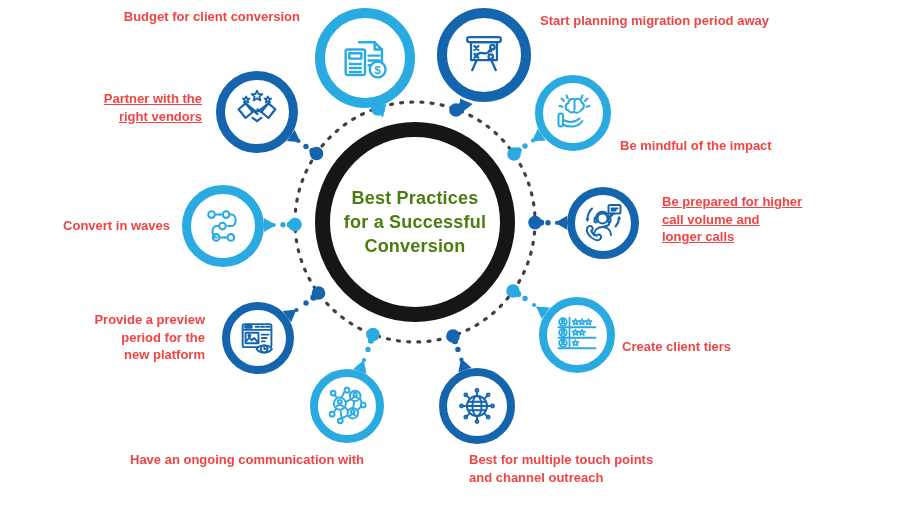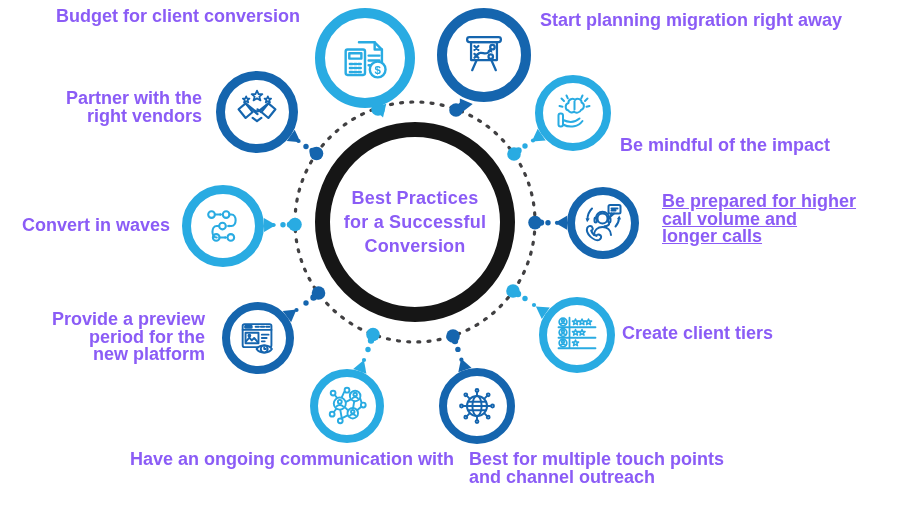--- a/index.html
+++ b/index.html
@@ -8,53 +8,53 @@
     font-family:"Liberation Sans","DejaVu Sans",sans-serif;
   }
   .wires{position:absolute;left:0;top:0;z-index:0;}
   .center{
     position:absolute;left:315px;top:122px;width:200px;height:200px;
     border:15px solid #161616;border-radius:50%;background:#fff;box-sizing:border-box;
     display:flex;align-items:center;justify-content:center;z-index:1;
   }
   .center-title{
     white-space:pre-line;text-align:center;font-weight:bold;font-size:18px;line-height:24px;
-    color:#8b5cf6;letter-spacing:.2px;
+    color:#4d7c0f;letter-spacing:.2px;
   }
   .node{
     position:absolute;border-style:solid;border-radius:50%;background:#fff;box-sizing:border-box;
     display:flex;align-items:center;justify-content:center;z-index:2;
   }
   .node.light{border-color:#29ABE2;color:#29ABE2;}
   .node.dark{border-color:#1565AE;color:#1565AE;}
   .node svg{display:block;}
   .n-budget{left:315px;top:8px;width:100px;height:100px;border-width:10px;}
   .n-migration{left:437px;top:8px;width:94px;height:94px;border-width:10px;}
   .n-impact{left:535px;top:75px;width:76px;height:76px;border-width:8px;}
   .n-calls{left:567px;top:187px;width:72px;height:72px;border-width:8px;}
   .n-tiers{left:539px;top:297px;width:76px;height:76px;border-width:8px;}
   .n-touchpoints{left:439px;top:368px;width:76px;height:76px;border-width:8px;}
   .n-communication{left:310px;top:369px;width:74px;height:74px;border-width:8px;}
   .n-preview{left:222px;top:302px;width:72px;height:72px;border-width:8px;}
   .n-waves{left:182px;top:185px;width:82px;height:82px;border-width:9px;}
   .n-partner{left:216px;top:71px;width:82px;height:82px;border-width:9px;}
   .lbl{
-    position:absolute;z-index:3;font-weight:bold;font-size:18px;line-height:17.5px;
-    color:#8b5cf6;white-space:pre-line;
+    position:absolute;z-index:3;font-weight:bold;font-size:13px;line-height:17.5px;
+    color:#ef4444;white-space:pre-line;
   }
   .lbl-budget{right:600px;top:8px;text-align:right;white-space:nowrap;}
   .lbl-migration{left:540px;top:12px;white-space:nowrap;}
   .lbl-impact{left:620px;top:97px;white-space:nowrap;margin-top:40px;}
   .lbl-calls{left:662px;top:193px;text-decoration:underline;}
-  .lbl-tiers{left:622px;top:325px;white-space:nowrap;}
+  .lbl-tiers{left:622px;top:338px;white-space:nowrap;}
   .lbl-touchpoints{left:469px;top:451px;}
   .lbl-communication{left:130px;top:451px;white-space:nowrap;}
   .lbl-preview{right:695px;top:311px;text-align:right;}
   .lbl-waves{right:730px;top:217px;text-align:left;white-space:nowrap;}
-  .lbl-partner{right:698px;top:90px;text-align:right;}
+  .lbl-partner{right:698px;top:90px;text-align:right;text-decoration:underline;}
   .ic{fill:none;stroke:currentColor;stroke-width:2;stroke-linecap:round;stroke-linejoin:round;}
 </style>
 </head>
 <body>
 
 <div class="stage">
 
   <svg class="wires" width="900" height="509" viewBox="0 0 900 509">
     <defs>
       <path id="star" d="M0 -3 L0.9 -0.9 3.1 -0.9 1.35 0.5 2 2.7 0 1.45 -2 2.7 -1.35 0.5 -3.1 -0.9 -0.9 -0.9 Z"></path>
@@ -286,21 +286,21 @@
       </g>
       <path d="M7 21.5l6.5-5.5 6.5 8-6.5 5.5z"></path>
       <path d="M41 21.5l-6.5-5.5-6.5 8 6.5 5.5z"></path>
       <path d="M13.5 16l8 6.5c1.5 1.2 3.5 1.2 5 0l8-6.5"></path>
       <path d="M20 29.5l4 3 4-3"></path>
       <path d="M21.5 23.5l3 2.5M24.5 21.5l3 2.5"></path>
     </svg>
   </div>
 
   <div class="lbl lbl-budget">Budget for client conversion</div>
-  <div class="lbl lbl-migration">Start planning migration right away</div>
+  <div class="lbl lbl-migration">Start planning migration period away</div>
   <div class="lbl lbl-impact">Be mindful of the impact</div>
   <div class="lbl lbl-calls">Be prepared for higher
 call volume and
 longer calls</div>
   <div class="lbl lbl-tiers">Create client tiers</div>
   <div class="lbl lbl-touchpoints">Best for multiple touch points
 and channel outreach</div>
   <div class="lbl lbl-communication">Have an ongoing communication with</div>
   <div class="lbl lbl-preview">Provide a preview
 period for the

